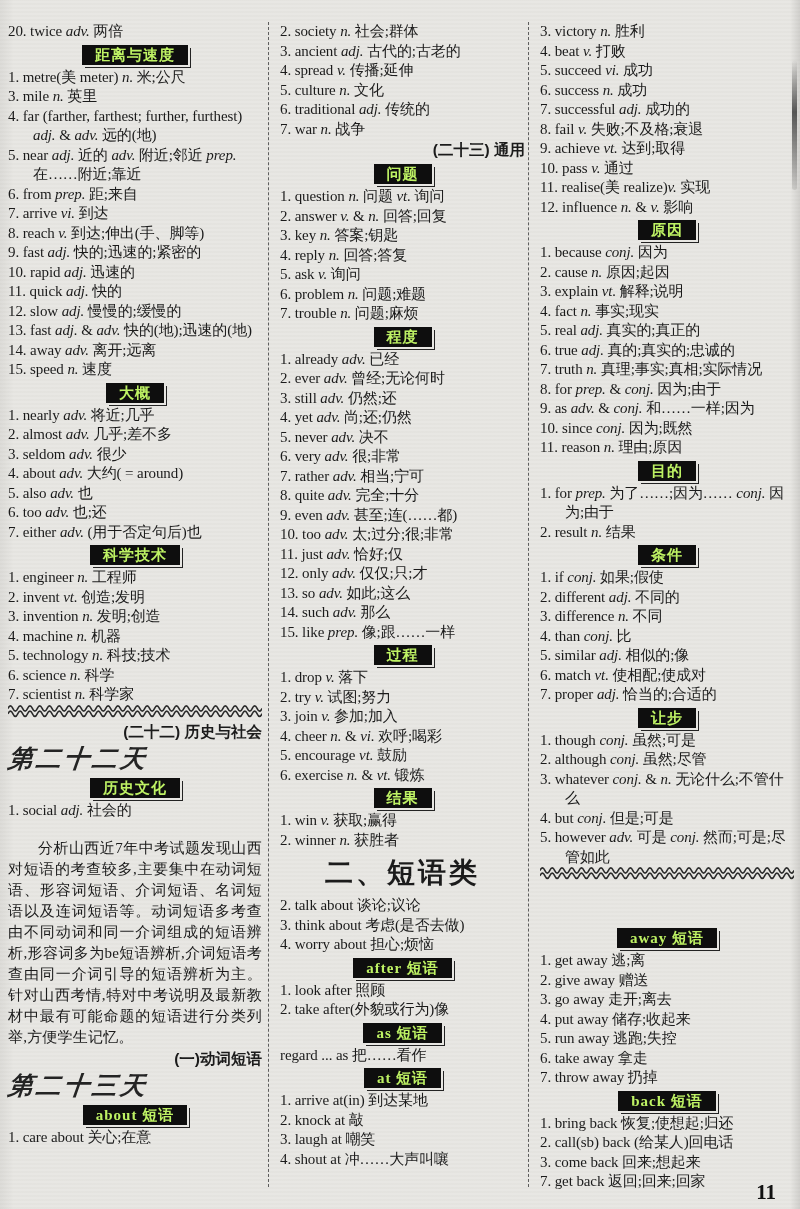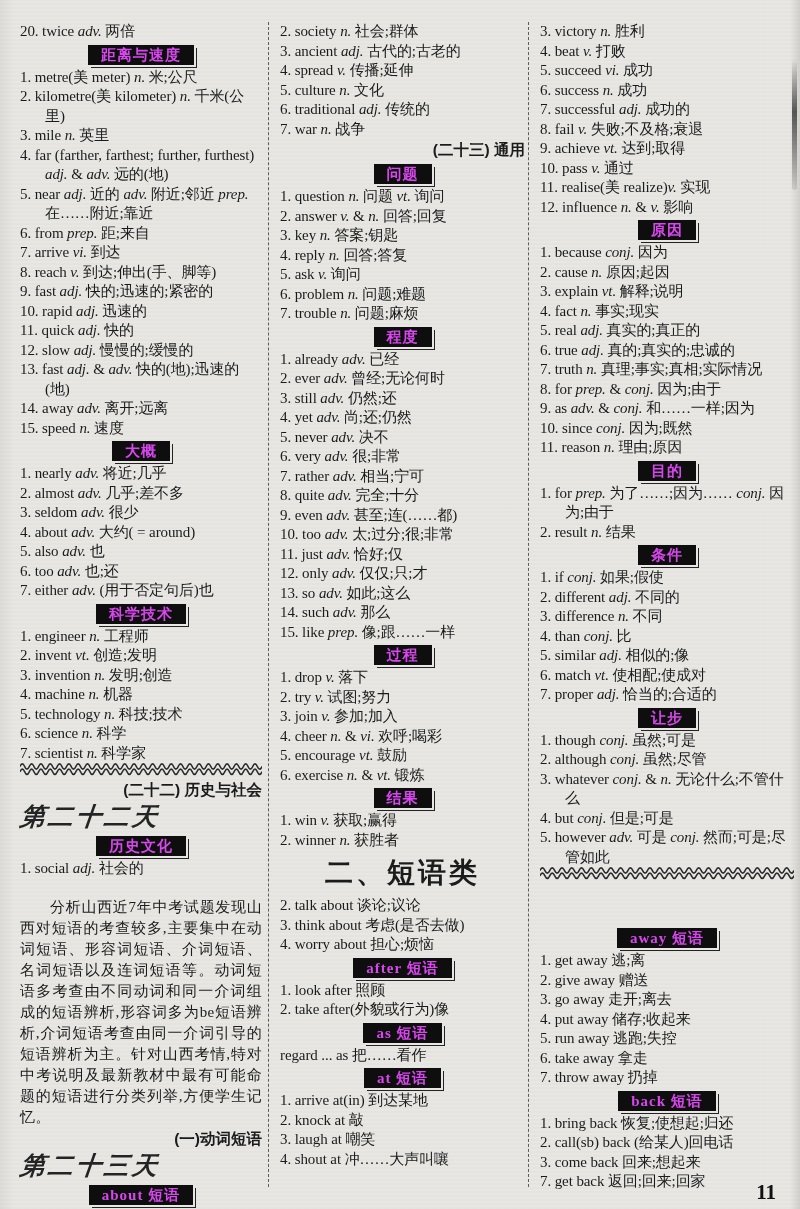--- a/index.html
+++ b/index.html
@@ -12,33 +12,33 @@
     background-image:
       linear-gradient(90deg, rgba(0,0,0,0.05), rgba(0,0,0,0) 14px),
       linear-gradient(270deg, rgba(0,0,0,0.10), rgba(0,0,0,0) 10px),
       repeating-linear-gradient(0deg, rgba(0,0,0,0.015) 0 2px, rgba(255,255,255,0.02) 2px 4px);
     overflow:hidden;
     font-family:"Liberation Serif","DejaVu Serif",serif;
     color:#1b1b1b;
   }
   .cols{display:flex;padding-top:22px;height:1187px;box-sizing:border-box;}
   .col{box-sizing:border-box;}
-  .col-left{width:268px;padding:0 6px 0 20px;}
+  .col-left{width:268px;padding:0 6px 0 8px;}
   .col-mid{width:260px;padding:0 3px 0 11px;border-left:1px dashed #5d5d5d;}
   .col-right{width:272px;padding:0 6px 0 11px;border-left:1px dashed #5d5d5d;}
   .item{
     font-size:15px;line-height:19.5px;
     padding-left:25px;text-indent:-25px;
     letter-spacing:-0.1px;
   }
   .pos{font-style:italic;}
   .hwrap{text-align:center;margin:3px 0 3px;line-height:20px;}
   .hbox{
     display:inline-block;
-    background:#0e0e0e;color:#d946ef;
+    background:#0e0e0e;color:#bef264;
     font-weight:bold;font-size:15px;line-height:18px;
     padding:1px 13px;
     letter-spacing:1px;
     box-shadow:2px 2px 0 0 #e8e7e3, 3px 3px 0 0 #232323;
     font-family:"Liberation Serif","DejaVu Serif",serif;
   }
   .centerline{
     text-align:right;font-weight:bold;font-size:15.5px;line-height:22px;
     font-family:"Liberation Sans","DejaVu Sans",sans-serif;
   }
@@ -92,21 +92,20 @@
 </style>
 </head>
 <body>
 
 <div class="page">
   <div class="cols">
     <div class="col col-left">
         <div class="item">20. twice <i class="pos">adv.</i> 两倍</div>
         <div class="hwrap"><span class="hbox">距离与速度</span></div>
         <div class="item">1. metre(美 meter) <i class="pos">n.</i> 米;公尺</div>
-        <div class="item">2. kilometre(美 kilometer) <i class="pos">n.</i> 千米(公里)</div>
         <div class="item">3. mile <i class="pos">n.</i> 英里</div>
         <div class="item">4. far (farther, farthest; further, furthest) <i class="pos">adj.</i> &amp; <i class="pos">adv.</i> 远的(地)</div>
         <div class="item">5. near <i class="pos">adj.</i> 近的 <i class="pos">adv.</i> 附近;邻近 <i class="pos">prep.</i> 在……附近;靠近</div>
         <div class="item">6. from <i class="pos">prep.</i> 距;来自</div>
         <div class="item">7. arrive <i class="pos">vi.</i> 到达</div>
         <div class="item">8. reach <i class="pos">v.</i> 到达;伸出(手、脚等)</div>
         <div class="item">9. fast <i class="pos">adj.</i> 快的;迅速的;紧密的</div>
         <div class="item">10. rapid <i class="pos">adj.</i> 迅速的</div>
         <div class="item">11. quick <i class="pos">adj.</i> 快的</div>
         <div class="item">12. slow <i class="pos">adj.</i> 慢慢的;缓慢的</div>

